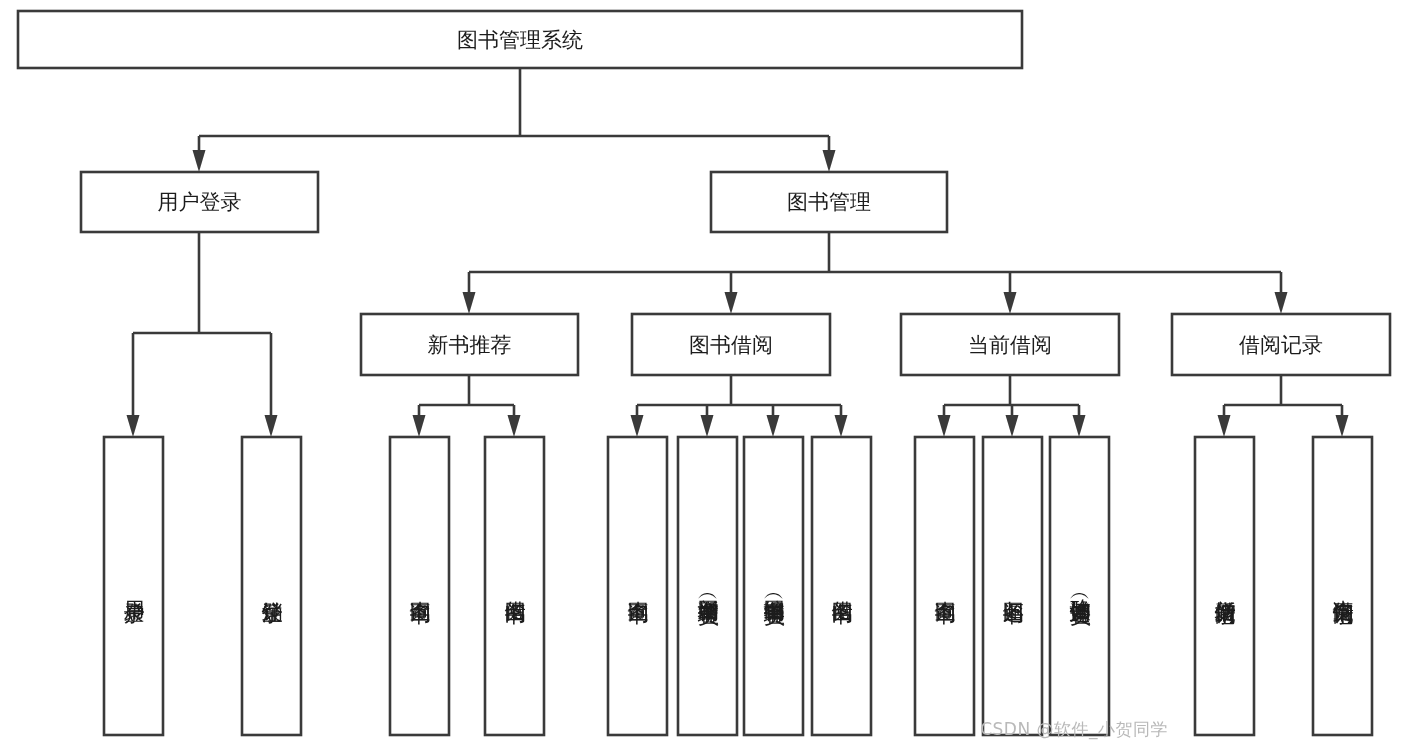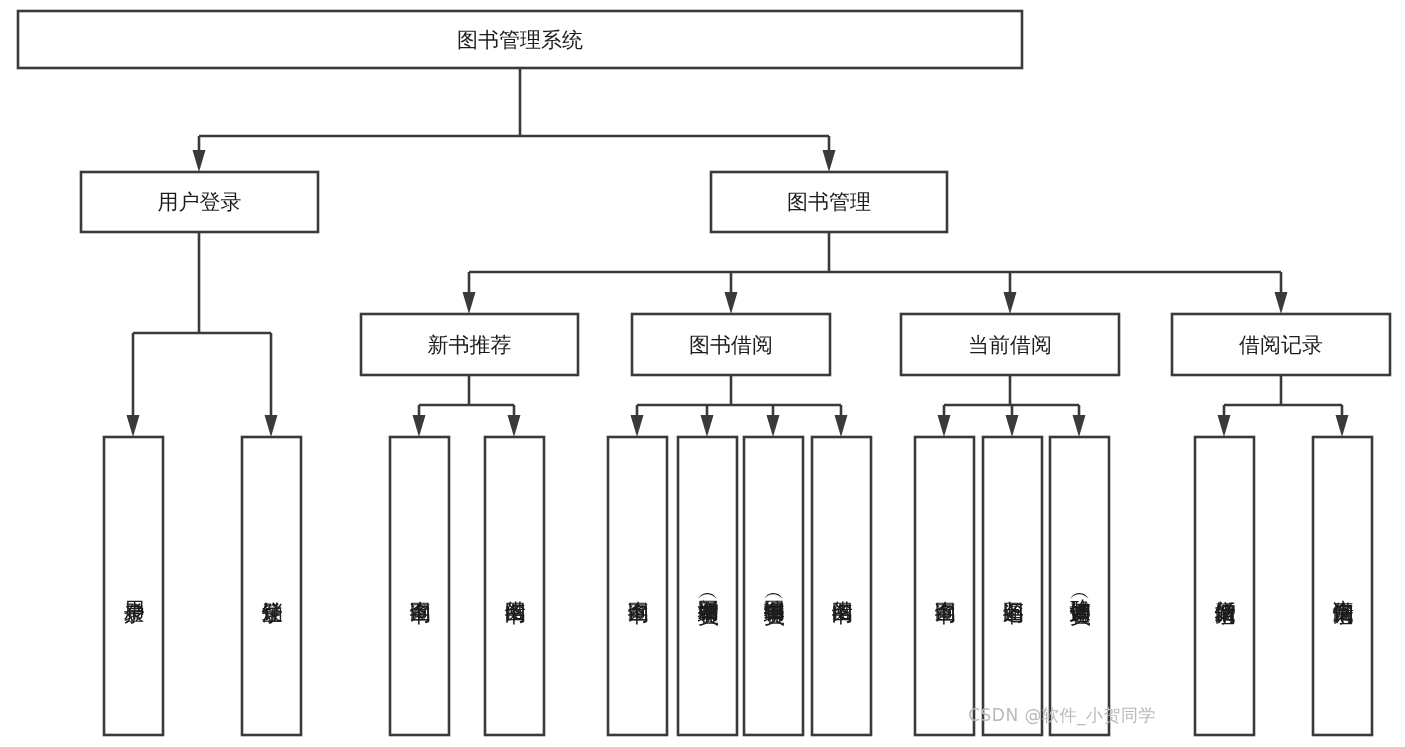--- a/index.html
+++ b/index.html
@@ -13,20 +13,21 @@
     width: 1405px;
     height: 747px;
     overflow: hidden;
     position: relative;
   }
   #diagram-root {
     position: relative;
     width: 1164px;
     height: 747px;
     background: #ffffff;
+    padding-left: 12px;
   }
   svg#flow-svg {
     position: absolute;
     left: 0;
     top: 0;
     width: 1405px;
     height: 747px;
     display: block;
   }
   .node-box {
@@ -48,21 +49,21 @@
     font-family: "DejaVu Sans", "Liberation Sans", sans-serif;
     font-size: 21px;
     fill: #1c1c1c;
     text-anchor: middle;
     dominant-baseline: middle;
     white-space: pre;
   }
   .watermark {
     position: absolute;
     right: 8px;
-    bottom: 20px;
+    bottom: 6px;
     font-family: "DejaVu Sans", "Liberation Sans", sans-serif;
     font-size: 17px;
     color: #b9b9b9;
     letter-spacing: 0.5px;
     user-select: none;
     white-space: pre;
   }
 </style>
 </head>
 <body>

